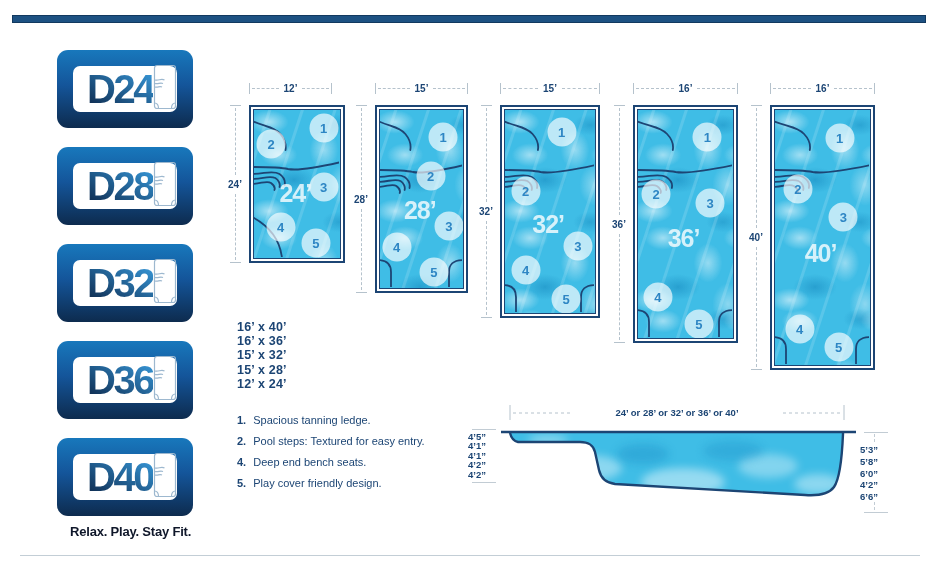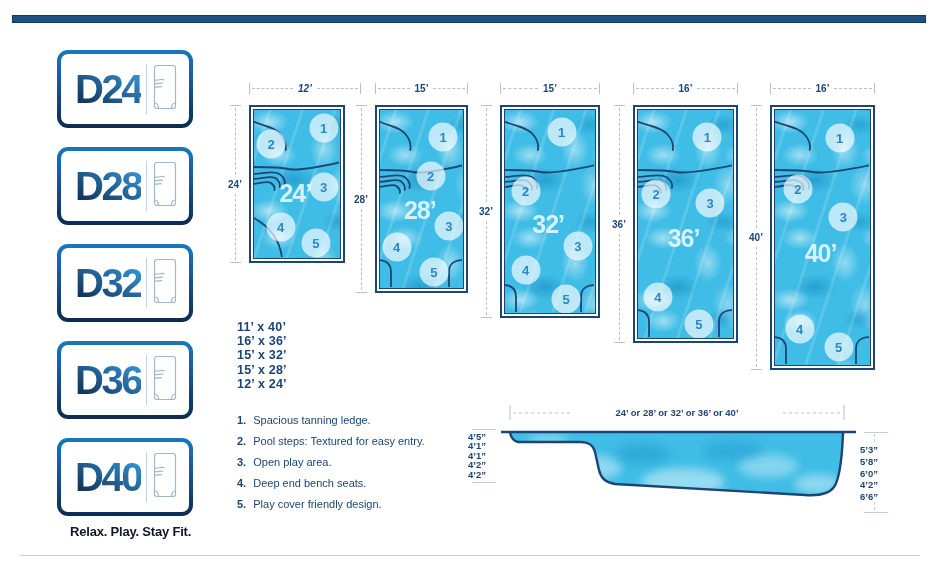--- a/index.html
+++ b/index.html
@@ -5,21 +5,21 @@
   html,body{margin:0;padding:0;background:#fff;}
   .canvas{position:relative;width:938px;height:569px;background:#ffffff;overflow:hidden;
           font-family:"Liberation Sans",sans-serif;}
 
   .topbar{position:absolute;left:12px;top:15px;width:912px;height:6px;
           background:#1d5182;border:1px solid #12395f;}
 
   
   .badge{position:absolute;left:57px;width:136px;height:78px;border-radius:11px;
          background:linear-gradient(180deg,#1878bc 0%,#14559a 45%,#0d2b4e 100%);
-         padding:4px;box-sizing:border-box;cursor:pointer;}
+         padding:16px;box-sizing:border-box;cursor:pointer;}
   .badge-inner{width:100%;height:100%;background:#fff;border-radius:7px;
          display:flex;align-items:center;justify-content:space-between;
          padding:0 12px 0 14px;box-sizing:border-box;}
   .badge-label{font-size:40px;font-weight:bold;letter-spacing:-2.5px;line-height:1;
          background:linear-gradient(to top right,#0e2b4f 5%,#3490cf 90%);
          -webkit-background-clip:text;background-clip:text;color:transparent;}
   .badge-divider{width:1px;height:50px;background:#bed4e6;}
   .tagline{position:absolute;left:70px;top:524px;font-size:13px;font-weight:bold;
          color:#0f172a;letter-spacing:-0.2px;}
 
@@ -173,21 +173,21 @@
             <path d="M 28.1 149 C 26.4 132 17 117 -2 107" fill="none" stroke="#1d4574" stroke-width="1.8" stroke-linecap="round"></path>
           </svg>
           <div class="pool-size-label">24’</div>
           <div class="marker" style="left: 81%; top: 12%;">1</div>
           <div class="marker" style="left: 20%; top: 23%;">2</div>
           <div class="marker" style="left: 81%; top: 52%;">3</div>
           <div class="marker" style="left: 31%; top: 79%;">4</div>
           <div class="marker" style="left: 72%; top: 90%;">5</div>
         </div>
       </div>
-      <div class="dim-w" style="left: 249px; width: 112px; font-style: italic;">
+      <div class="dim-w" style="left: 249px; width: 83px;">
         <span class="tickv"></span>
         <span class="dline"></span>
         <span class="dlabel">12’</span>
         <span class="dline"></span>
         <span class="tickv"></span>
       </div>
       <div class="dim-h" style="left: 220px; top: 105px; height: 158px;">
         <span class="tickh"></span>
         <span class="vline"></span>
         <span class="dlabel">24’</span>
@@ -326,30 +326,29 @@
       <div class="dim-h" style="left: 741px; top: 105px; height: 265px;">
         <span class="tickh"></span>
         <span class="vline"></span>
         <span class="dlabel">40’</span>
         <span class="vline"></span>
         <span class="tickh"></span>
       </div>
     </div>
 
   <div id="sizes" class="sizes">
-      <div>11’ x 40’</div>
+      <div>16’ x 40’</div>
       <div>16’ x 36’</div>
       <div>15’ x 32’</div>
       <div>15’ x 28’</div>
       <div>12’ x 24’</div>
     </div>
   <div id="features" class="features">
       <div><span class="num">1.</span><span> Spacious tanning ledge.</span></div>
       <div><span class="num">2.</span><span> Pool steps: Textured for easy entry.</span></div>
-      <div><span class="num">3.</span><span> Open play area.</span></div>
       <div><span class="num">4.</span><span> Deep end bench seats.</span></div>
       <div><span class="num">5.</span><span> Play cover friendly design.</span></div>
     </div>
 
   <div class="profile">
     <svg width="460" height="132" viewBox="0 0 460 132">
       <defs>
         <clipPath id="pclip">
           <path d="M42 37 C43 41 45 45 50 46 L112 46 C121 46 125 49 127 56 L131 74
                    C133 83 139 87 147 88 L337 99 C351 100 361 98 366 91

